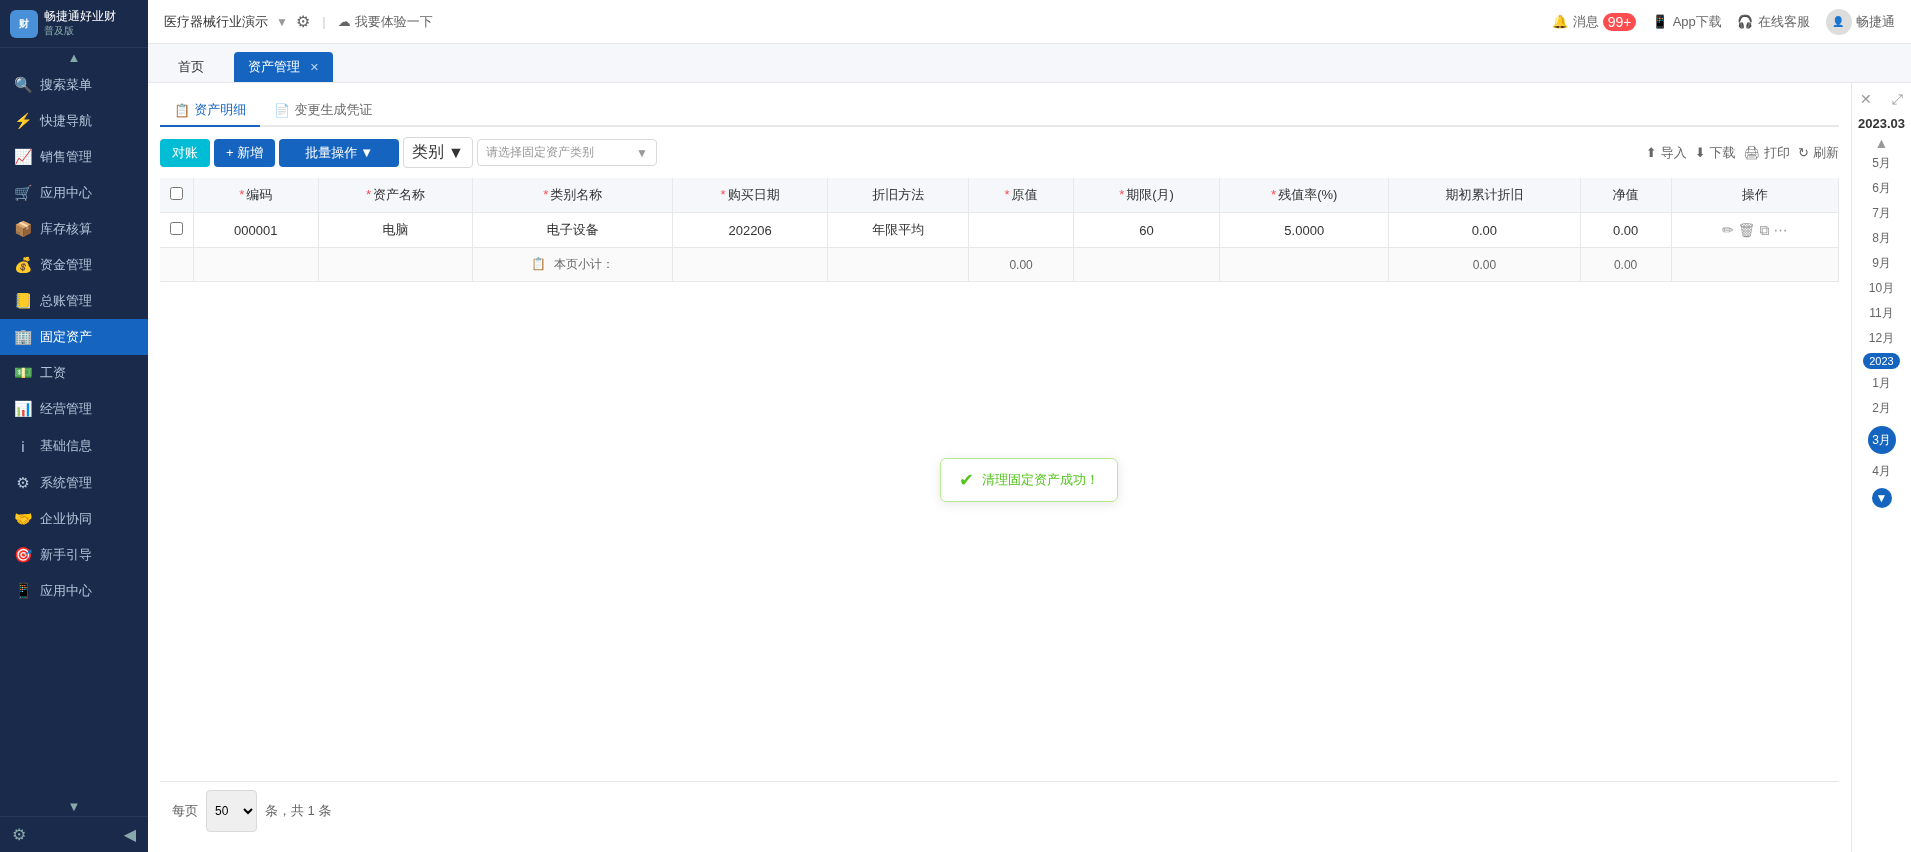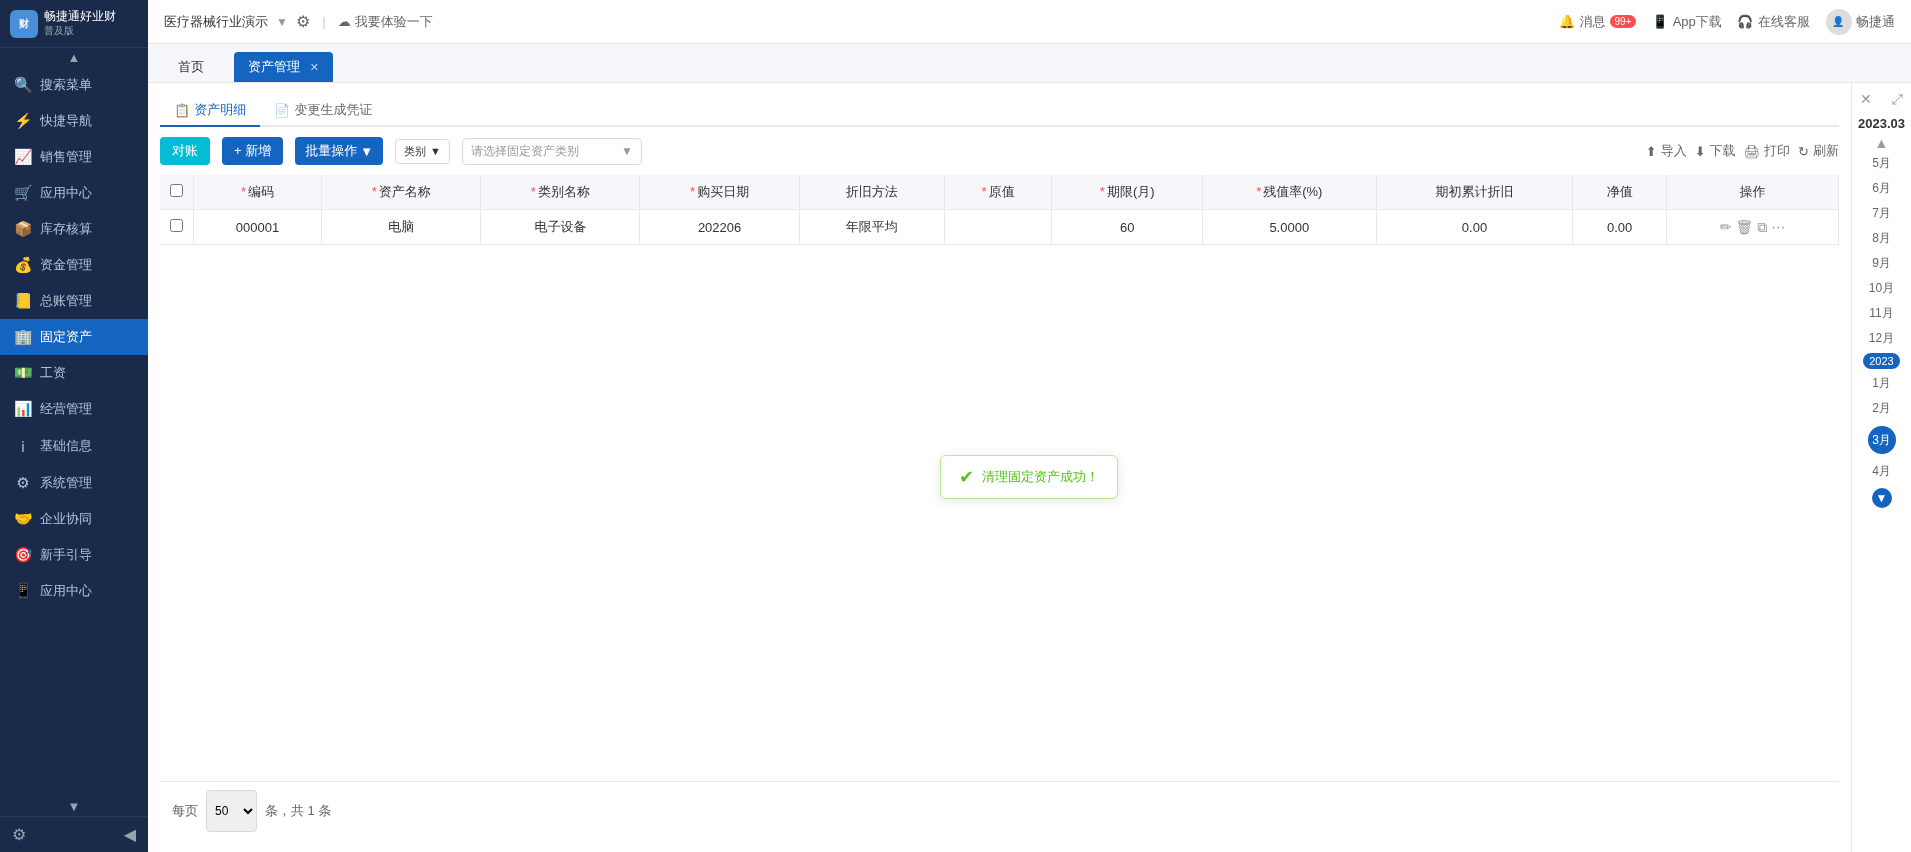--- a/index.html
+++ b/index.html
@@ -69,21 +69,21 @@
       border-bottom: 1px solid #e8e8e8;
       justify-content: space-between;
     }
     .topbar-left { display: flex; align-items: center; gap: 8px; }
     .topbar-company { font-size: 13px; color: #333; }
     .topbar-dropdown { color: #999; cursor: pointer; font-size: 12px; }
     .topbar-settings { color: #666; cursor: pointer; font-size: 16px; }
     .topbar-experience { display: flex; align-items: center; gap: 4px; color: #666; font-size: 13px; cursor: pointer; }
     .topbar-right { display: flex; align-items: center; gap: 16px; }
     .topbar-right-item { display: flex; align-items: center; gap: 4px; color: #666; font-size: 13px; cursor: pointer; }
-    .badge { background: #ff4d4f; color: #fff; border-radius: 10px; padding: 1px 5px; font-size: 10px; }
+    .badge { background: #ff4d4f; color: #fff; border-radius: 10px; padding: 1px 5px; font-size: 14px; }
     .topbar-avatar { width: 26px; height: 26px; border-radius: 50%; background: #ddd; display: flex; align-items: center; justify-content: center; font-size: 10px; color: #666; }
 
     
     .tabbar {
       background: #f5f7fa;
       padding: 8px 16px 0;
       display: flex;
       gap: 16px;
       border-bottom: 1px solid #e8e8e8;
     }
@@ -130,39 +130,39 @@
     }
     .sub-tab.active { color: #1565c0; border-bottom-color: #1565c0; }
 
     
     .toolbar {
       display: flex;
       align-items: center;
       justify-content: space-between;
       margin-bottom: 10px;
     }
-    .toolbar-left { display: flex; align-items: center; gap: 12px; }
+    .toolbar-left { display: flex; align-items: center; gap: 4px; }
     .toolbar-right { display: flex; align-items: center; gap: 8px; }
     .filter-select {
       display: flex; align-items: center; gap: 4px;
       border: 1px solid #d9d9d9; border-radius: 4px;
-      padding: 4px 8px; background: #fff; cursor: pointer; font-size: 11px; color: #333;
+      padding: 4px 8px; background: #fff; cursor: pointer; font-size: 16px; color: #333;
     }
     .filter-input {
       display: flex; align-items: center; gap: 4px;
       border: 1px solid #d9d9d9; border-radius: 4px;
       padding: 4px 8px; background: #fff; font-size: 12px; color: #999;
       min-width: 180px;
     }
     .btn { padding: 5px 12px; border-radius: 4px; border: none; cursor: pointer; font-size: 13px; }
     .btn-primary { background: #1565c0; color: #fff; }
     .btn-teal { background: #00bcd4; color: #fff; }
     .btn-batch {
       background: #1565c0; color: #fff;
-      padding: 5px 10px; border-radius: 4px; border: none; cursor: pointer; font-size: 13px;
+      padding: 5px 26px; border-radius: 4px; border: none; cursor: pointer; font-size: 13px;
       display: flex; align-items: center; gap: 3px;
     }
     .toolbar-action { display: flex; align-items: center; gap: 4px; color: #666; font-size: 13px; cursor: pointer; }
 
     
     .table-container { flex: 1; overflow: auto; }
     table { width: 100%; border-collapse: collapse; font-size: 13px; }
     th {
       background: #f5f7fa;
       padding: 8px 10px;
@@ -482,20 +482,37 @@
               <td>0.00</td>
               <td>
                 <div class="row-actions">
                   <span class="row-action" title="编辑">✏</span>
                   <span class="row-action" title="删除">🗑</span>
                   <span class="row-action" title="复制">⧉</span>
                   <span class="row-action" title="更多">⋯</span>
                 </div>
               </td>
             </tr>
+            <tr class="subtotal-row">
+              <td></td>
+              <td></td>
+              <td></td>
+              <td>
+                <span style="color:#1565c0;margin-right:4px;">📋</span>
+                <span>本页小计：</span>
+              </td>
+              <td></td>
+              <td></td>
+              <td>0.00</td>
+              <td></td>
+              <td></td>
+              <td>0.00</td>
+              <td>0.00</td>
+              <td></td>
+            </tr>
           </tbody>
         </table>
 
         <div class="success-popup">
           <span class="success-icon">✔</span>
           <span>清理固定资产成功！</span>
         </div>
       </div>
 
       <div class="pagination">

